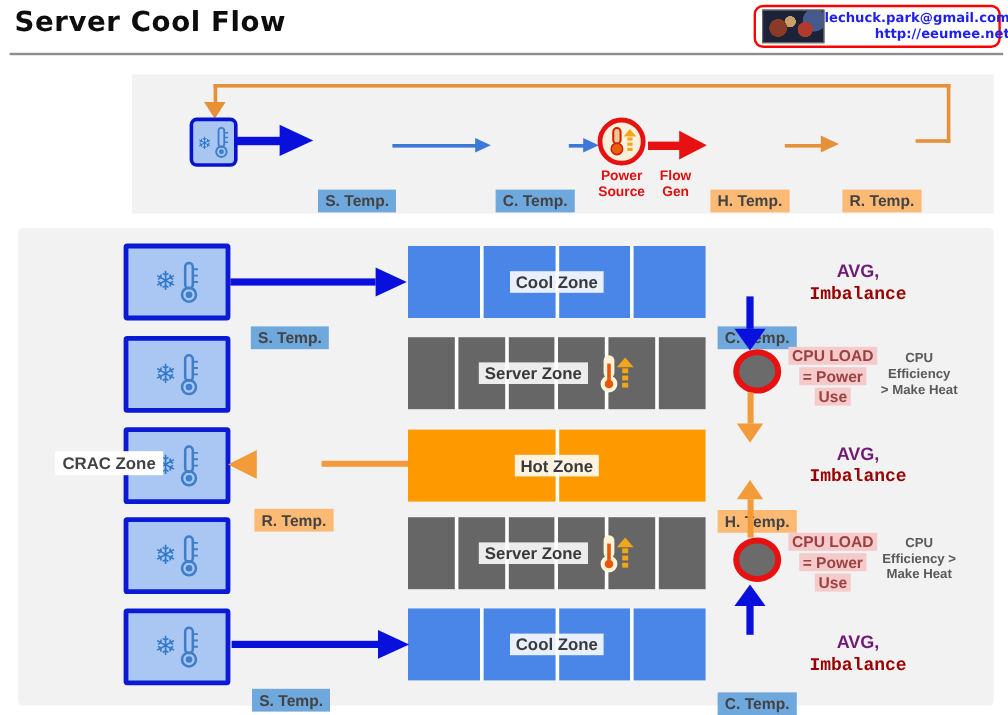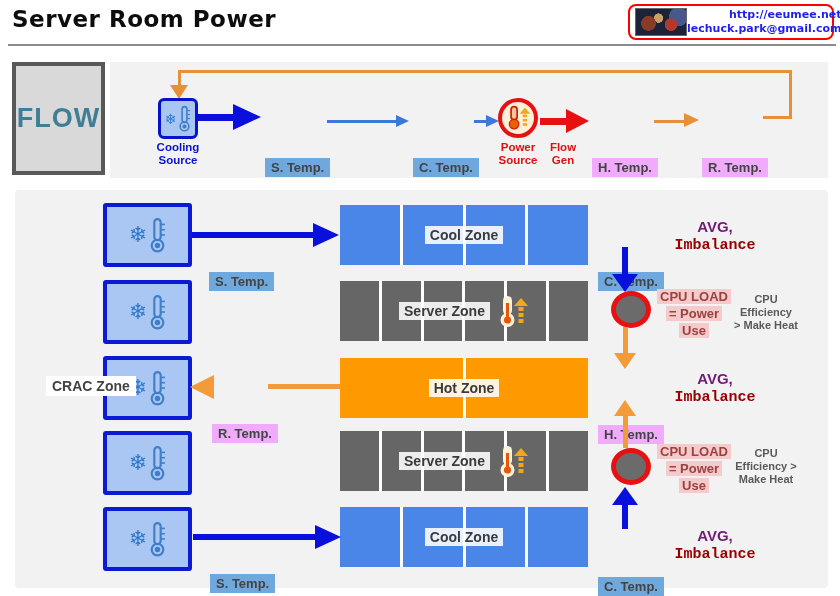--- a/index.html
+++ b/index.html
@@ -22,21 +22,21 @@
                 font-weight:bold;font-size:11px;line-height:14px;color:#1f1fee;}
   .contact-text div{white-space:nowrap;}
   
   .band{left:110px;top:62px;width:718px;height:116px;background:#f2f2f2;}
   .flow-box{left:12px;top:62px;width:93px;height:113px;background:#d9d9d9;border:4px solid #595959;
             box-sizing:border-box;display:flex;align-items:center;justify-content:center;
             font-size:27px;font-weight:bold;color:#3f7e96;letter-spacing:1px;}
   
   .temp-label{position:absolute;font-weight:bold;font-size:13px;color:#434343;padding:2px 6px;white-space:nowrap;margin-top:48px;}
   .blue-bg{background:#6fa8dc;}
-  .orange-bg{background:#f0abfc;}
+  .orange-bg{background:#fdba74;}
   .cap{position:absolute;font-weight:bold;text-align:center;}
   
   .iconbox{position:absolute;box-sizing:border-box;display:flex;align-items:center;justify-content:center;gap:2px;}
   .cool-src{left:158px;top:98px;width:40px;height:41px;background:#a9c6f3;border:3px solid #0712cf;border-radius:6px;}
   .flake{color:#2e78c8;line-height:1;}
   .crac{left:88px;width:89px;height:64px;background:#aac6f2;border:4px solid #0b1ad4;border-radius:3px;}
   
   .power{left:498px;top:98px;width:40px;height:40px;border-radius:50%;border:4px solid #e81111;
          background:#fdf0da;box-sizing:border-box;display:flex;align-items:center;justify-content:center;}
   
@@ -60,54 +60,50 @@
   .cpu-eff{position:absolute;width:86px;text-align:center;font-weight:bold;font-size:11px;line-height:13px;color:#595959;}
   .circle{position:absolute;left:596px;width:40px;height:37px;border-radius:50%;
           background:#6b6b6b;border:5px solid #e81010;box-sizing:border-box;}
   .tri{position:absolute;width:0;height:0;}
 </style>
 </head>
 <body>
 
 <div class="page">
 
-  <div class="abs title">Server Room Power</div>
+  <div class="abs title">Server Cool Flow</div>
   <div class="abs rule"></div>
 
   <div class="abs contact">
     <div class="contact-photo"></div>
     <div class="contact-text">
+      <div>lechuck.park@gmail.com</div>
       <div>http://eeumee.net</div>
-      <div>lechuck.park@gmail.com</div>
     </div>
   </div>
 
   <div class="abs band"></div>
-  <div class="abs flow-box">
-    <span>FLOW</span>
-  </div>
 
   <div class="abs" style="left:178px;top:70px;width:614px;height:3px;background:#e69138;"></div>
   <div class="abs" style="left:789px;top:70px;width:3px;height:49px;background:#e69138;"></div>
   <div class="abs" style="left:763px;top:116px;width:29px;height:3px;background:#e69138;"></div>
   <div class="abs" style="left:178px;top:70px;width:3px;height:15px;background:#e69138;"></div>
   <div class="tri" style="left:170px;top:85px;border-left:9px solid transparent;border-right:9px solid transparent;border-top:14px solid #e69138;"></div>
 
   <div class="iconbox cool-src">
     <span class="flake" style="font-size:14px;">❄</span>
     <svg width="13" height="27" viewBox="0 0 16 34">
       <rect x="5" y="2" width="6" height="20" rx="3" fill="none" stroke="#3f7ec8" stroke-width="2"></rect>
       <circle cx="8" cy="27" r="5.5" fill="none" stroke="#3f7ec8" stroke-width="2"></circle>
       <circle cx="8" cy="27" r="2.6" fill="#3f7ec8"></circle>
       <line x1="11.5" y1="7" x2="15" y2="7" stroke="#3f7ec8" stroke-width="1.5"></line>
       <line x1="11.5" y1="12" x2="15" y2="12" stroke="#3f7ec8" stroke-width="1.5"></line>
       <line x1="11.5" y1="17" x2="15" y2="17" stroke="#3f7ec8" stroke-width="1.5"></line>
     </svg>
   </div>
-  <div class="cap" style="left:136px;top:141px;width:84px;font-size:11.5px;line-height:13px;color:#0614cc;">Cooling Source</div>
 
   <div class="abs" style="left:197px;top:114px;width:38px;height:7px;background:#0a10dc;"></div>
   <div class="tri" style="left:233px;top:104px;border-top:13px solid transparent;border-bottom:13px solid transparent;border-left:28px solid #0a10dc;"></div>
 
   <div class="temp-label blue-bg" style="left:265px;top:110px;">S. Temp.</div>
 
   <div class="abs" style="left:327px;top:120px;width:70px;height:3px;background:#3c78d8;"></div>
   <div class="tri" style="left:396px;top:115px;border-top:6.5px solid transparent;border-bottom:6.5px solid transparent;border-left:13px solid #3c78d8;"></div>
 
   <div class="temp-label blue-bg" style="left:413px;top:110px;">C. Temp.</div>

